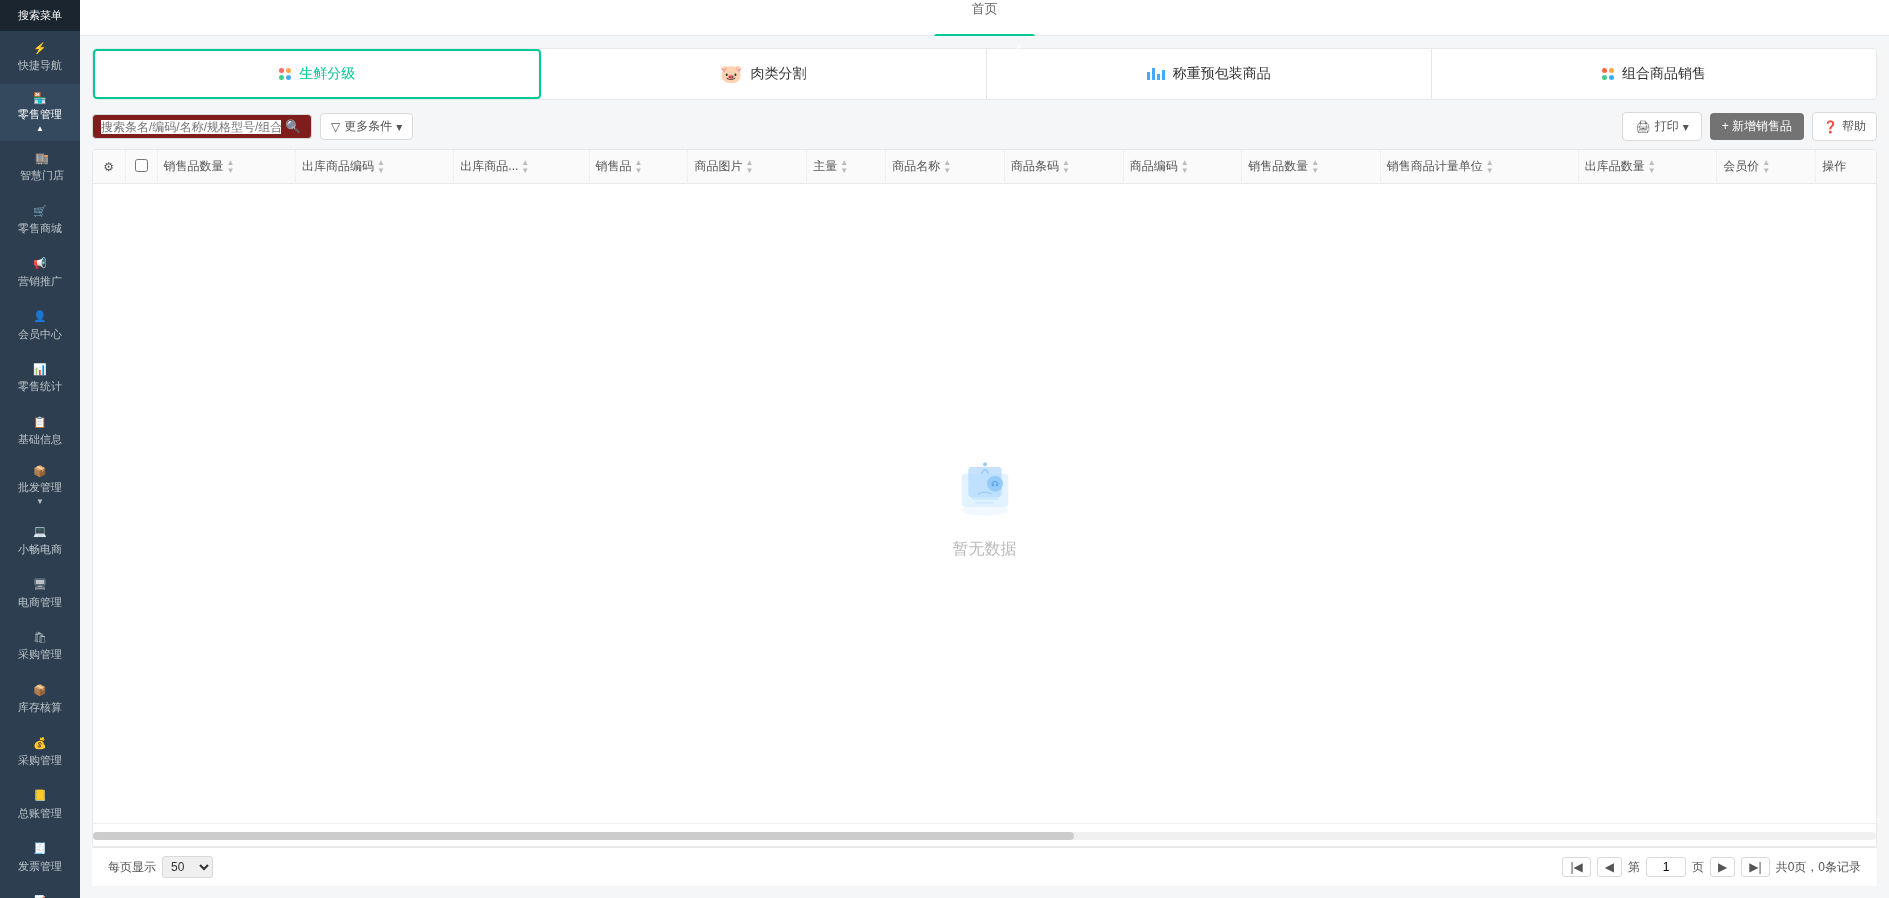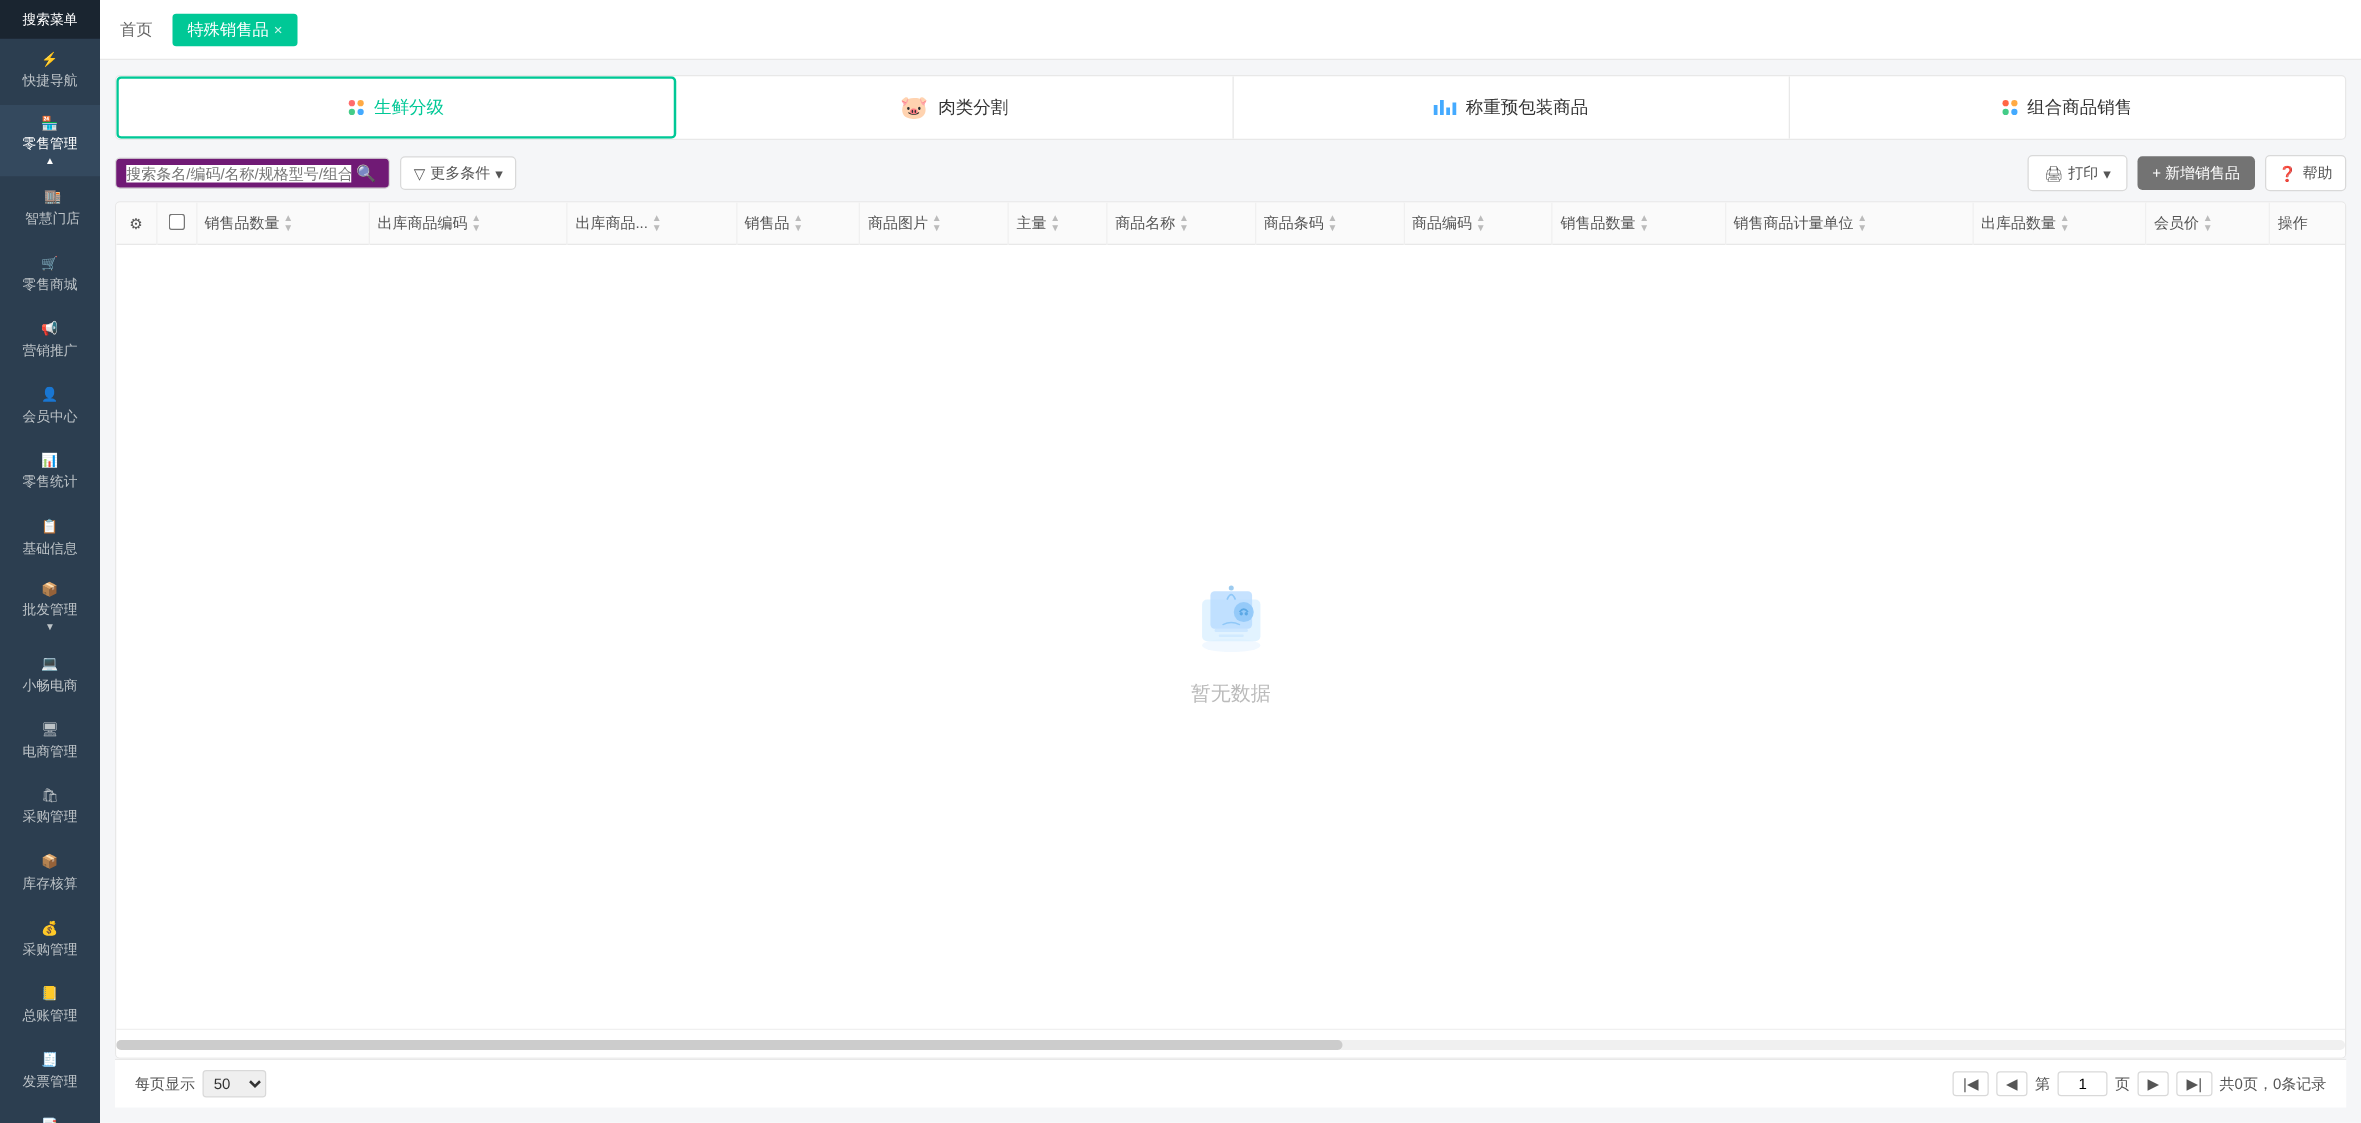--- a/index.html
+++ b/index.html
@@ -59,25 +59,26 @@
       flex-direction: column;
       height: 100%;
       overflow: hidden;
     }
 
     
     .topbar {
       background: white;
       border-bottom: 1px solid #e8e8e8;
       padding: 0 16px;
-      height: 48px;
+      height: 36px;
       display: flex;
       align-items: center;
       gap: 8px;
       flex-shrink: 0;
+      flex-direction: column;
     }
     .breadcrumb-item {
       color: #666;
       font-size: 13px;
     }
     .breadcrumb-sep { color: #ccc; font-size: 12px; }
     .tab-active {
       background: #00c896;
       color: white;
       padding: 4px 12px;
@@ -138,21 +139,21 @@
     }
     .toolbar-left { display: flex; align-items: center; gap: 8px; }
     .toolbar-right { display: flex; align-items: center; gap: 8px; }
 
     .search-box {
       display: flex;
       align-items: center;
       border: 1px solid #d9d9d9;
       border-radius: 4px;
       padding: 4px 8px;
-      background: #701a75;
+      background: #7f1d1d;
       gap: 4px;
       width: 220px;
     }
     .search-box input {
       border: none;
       outline: none;
       font-size: 12px;
       width: 180px;
       color: #999;
     }

